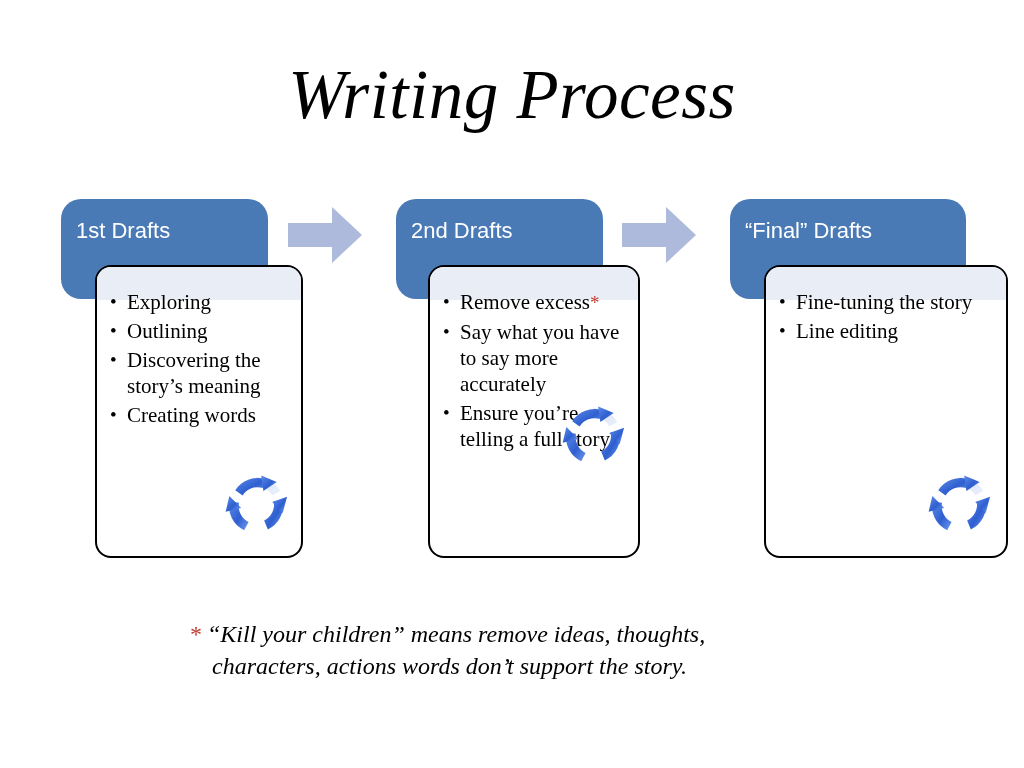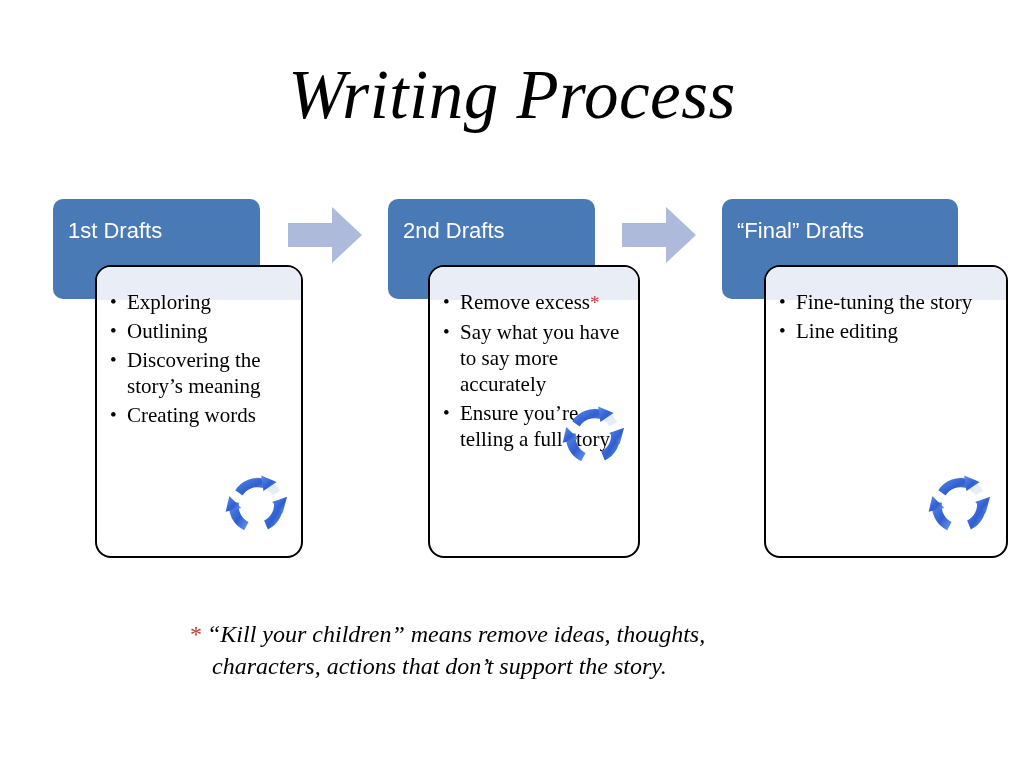--- a/index.html
+++ b/index.html
@@ -46,25 +46,25 @@
     height: 400px;
   }
   .stage-1 { left: 53px; }
   .stage-2 { left: 388px; }
   .stage-3 { left: 722px; }
 
   
   .stage-header {
     position: absolute;
     top: 199px;
-    left: 0;
+    left: 8px;
     width: 207px;
     height: 100px;
     background: #4a7ab5;
-    border-radius: 10px;
+    border-radius: 20px;
     box-sizing: border-box;
   }
   .stage-3 .stage-header { width: 236px; }
 
   .stage-header-label {
     position: absolute;
     left: 15px;
     top: 18px;
     font-family: "Liberation Sans", sans-serif;
     font-size: 22px;
@@ -278,16 +278,16 @@
           <path d="M92 39 L86 61 L72 46 Z"></path>
           <path d="M34 84 A36 36 0 0 1 14 45 L27 47 A24 24 0 0 0 40 73 Z"></path>
           <path d="M14 38 L30 54 L9 59 Z"></path>
         </g>
       </svg>
     </div>
   </div>
 
   <div id="footnote">
     <span class="fn-star">*</span><span>“Kill your children” means remove ideas, thoughts,</span>
-    <span class="fn-line2">characters, actions that don’t support the story.</span>
+    <span class="fn-line2">characters, actions words don’t support the story.</span>
   </div>
 
 </div>
 
 </body></html>

